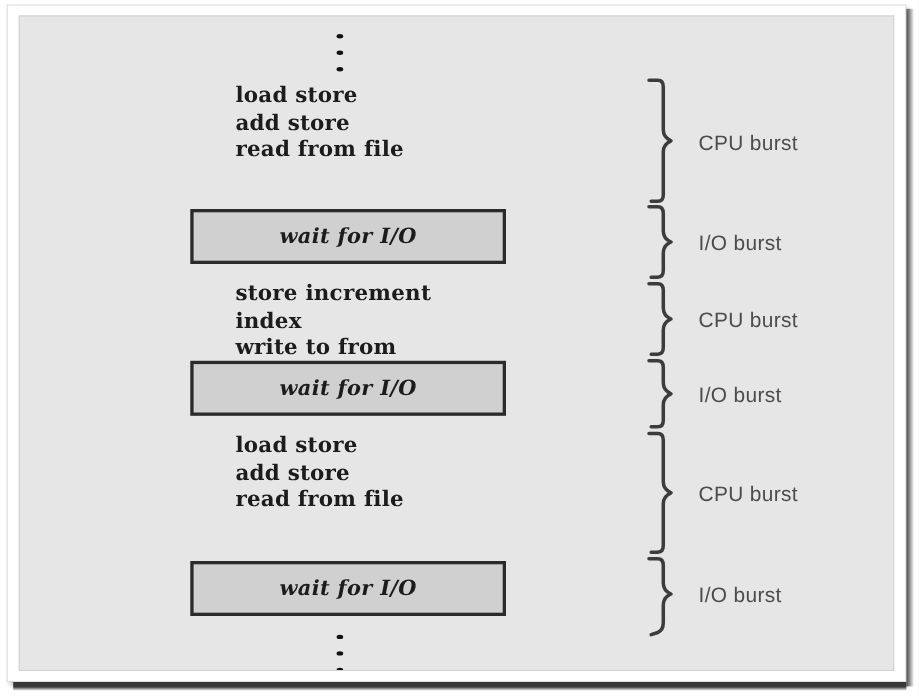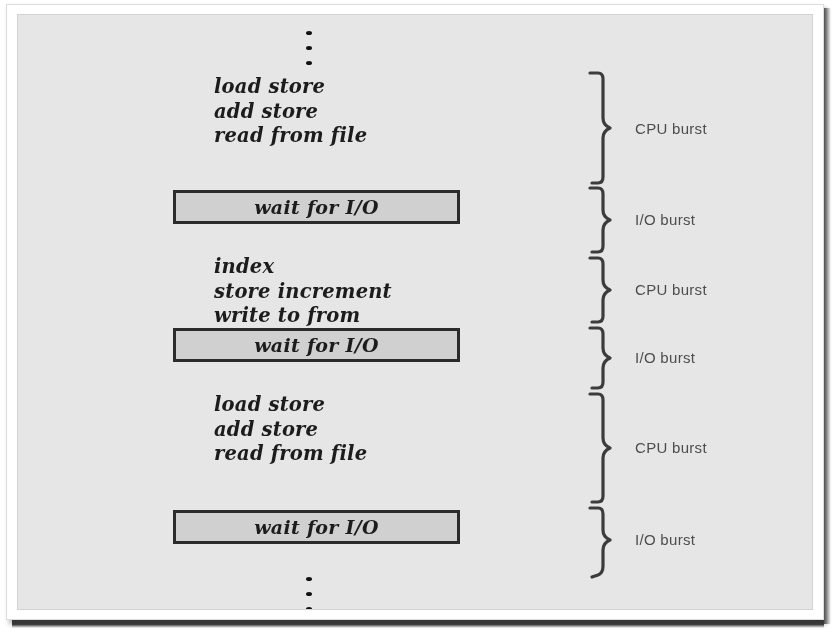--- a/index.html
+++ b/index.html
@@ -78,28 +78,28 @@
     position: absolute;
     left: 196px;
     font-family: "DejaVu Serif", "Liberation Serif", serif;
     font-weight: bold;
     font-size: 19.5px;
     line-height: 24.5px;
     color: #1c1c1c;
     white-space: nowrap;
     letter-spacing: 0.2px;
   }
-  .code-block .line { display: block; font-style: italic; }
+  .code-block .line { display: block; }
 
   
   .io-box {
     position: absolute;
     left: 155px;
     width: 287px;
-    height: 34px;
+    height: 50px;
     background: #d0d0d0;
     border: 3px solid #2b2b2b;
     box-sizing: border-box;
     display: flex;
     align-items: center;
     justify-content: center;
   }
   .io-box .io-label {
     font-family: "DejaVu Serif", "Liberation Serif", serif;
     font-style: italic;
@@ -117,21 +117,21 @@
     width: 48px;
     height: 520px;
   }
   #brace-column svg { display: block; }
 
   
   .burst-label {
     position: absolute;
     left: 617px;
     font-family: "Liberation Sans", sans-serif;
-    font-size: 15px;
+    font-size: 19px;
     font-weight: normal;
     color: #4d4d4d;
     white-space: nowrap;
     letter-spacing: 0.3px;
   }
 </style>
 </head>
 <body>
 
 <div id="figure-frame">
@@ -147,22 +147,22 @@
       <span class="line">load store</span>
       <span class="line">add store</span>
       <span class="line">read from file</span>
     </div>
 
     <div class="io-box" style="top:175px;">
       <span class="io-label">wait for I/O</span>
     </div>
 
     <div class="code-block" style="top:240px;">
+      <span class="line">store increment</span>
       <span class="line">index</span>
-      <span class="line">store increment</span>
       <span class="line">write to from</span>
     </div>
 
     <div class="io-box" style="top:313px;">
       <span class="io-label">wait for I/O</span>
     </div>
 
     <div class="code-block" style="top:378px;">
       <span class="line">load store</span>
       <span class="line">add store</span>

